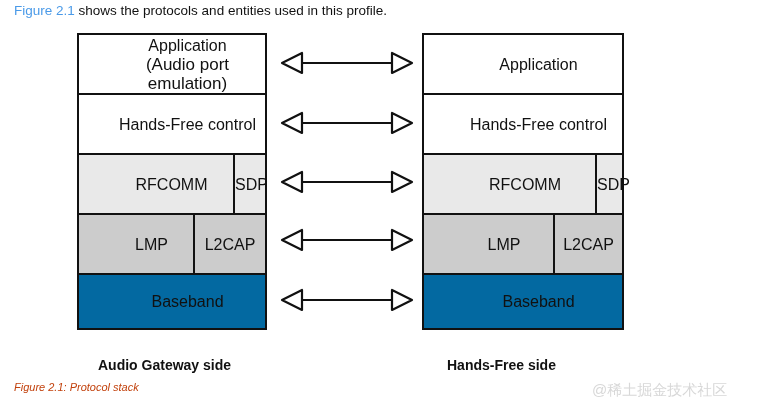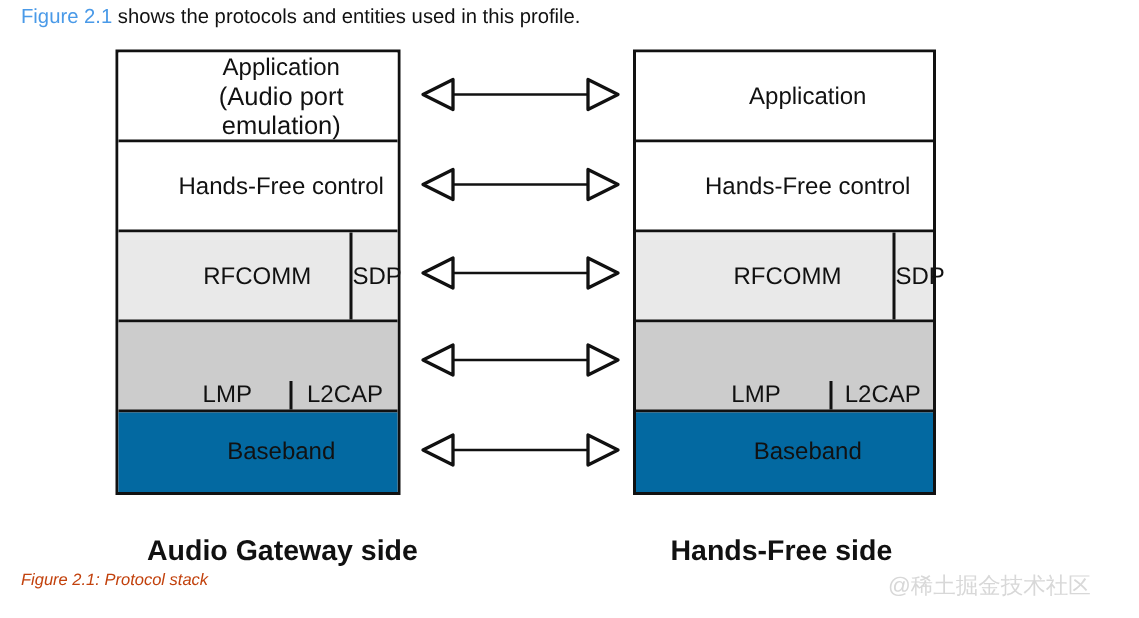--- a/index.html
+++ b/index.html
@@ -24,26 +24,26 @@
   .cell{
     box-sizing:border-box;display:flex;align-items:center;
     justify-content:center;text-align:center;
     font-size:16px;line-height:19px;color:#111;
     flex:1 1 auto;
   }
   .cell.split{border-right:2px solid #111;}
   .cell .sub{display:block;font-size:17px;}
   .white{background:#ffffff;}
   .g1{background:#e9e9e9;}
-  .g2{background:#cccccc;align-items:flex-end;}
+  .g2{background:#cccccc;}
   .g3{background:#0369a1;}
   .arrow{position:absolute;height:26px;}
   .arrow svg{display:block;}
   .sidelabel{
-    position:absolute;font-size:19px;font-weight:bold;color:#111;
+    position:absolute;font-size:14px;font-weight:bold;color:#111;
     white-space:nowrap;
   }
   .caption{
     position:absolute;left:14px;top:381px;
     font-size:11px;font-style:italic;color:#c2410c;white-space:nowrap;
   }
   .watermark{
     position:absolute;left:592px;top:381px;
     font-size:15px;color:#d8d8d8;white-space:nowrap;
   }

